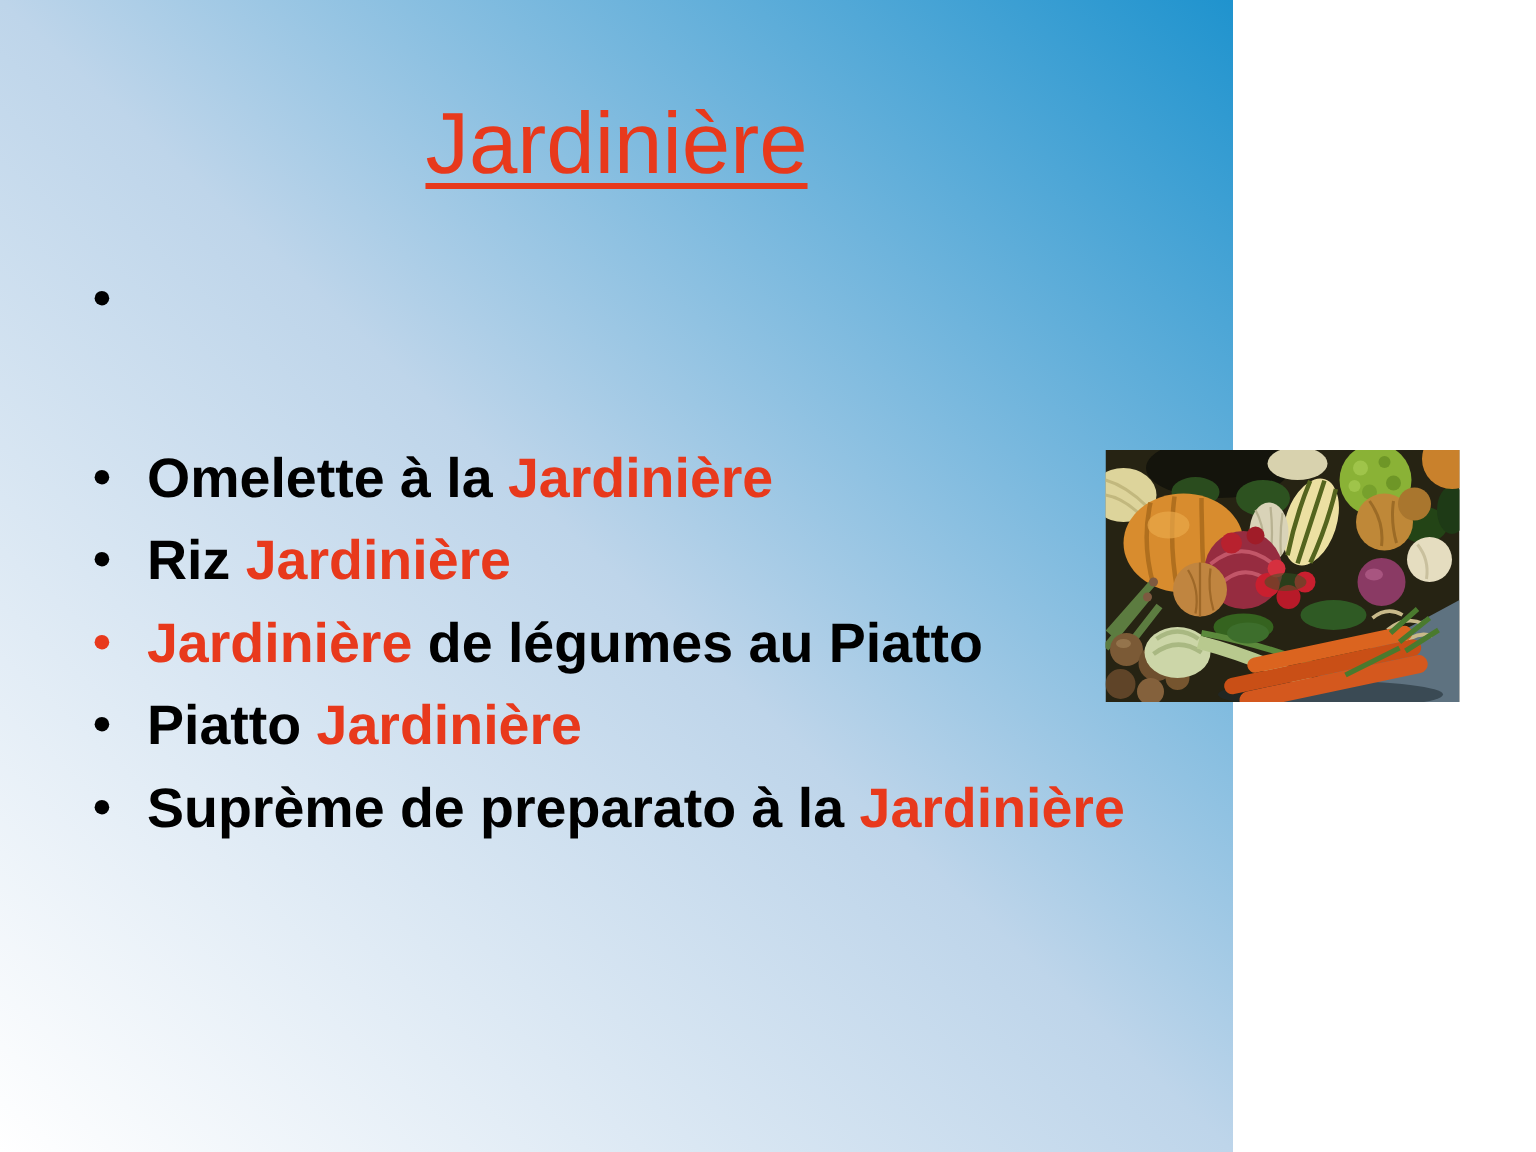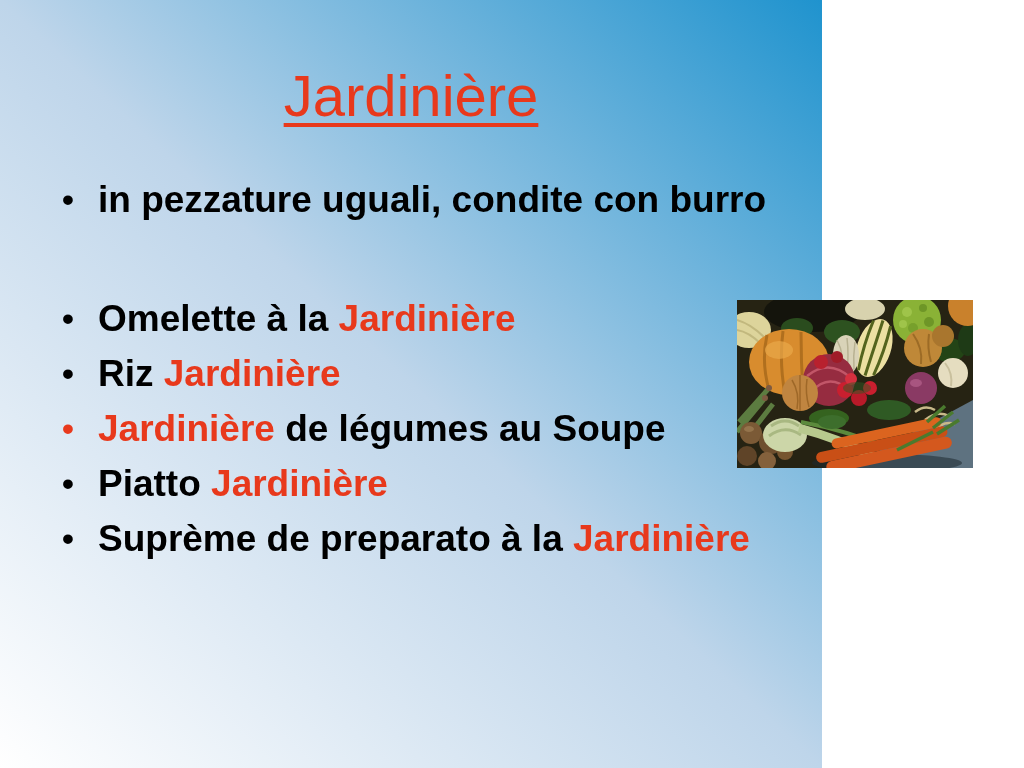--- a/index.html
+++ b/index.html
@@ -51,37 +51,36 @@
 
 <div class="slide">
 
   <div class="title">Jardinière</div>
 
   <div class="content">
 
     <div class="row para">
       <span class="dot">•</span>
       <span class="txt">
-          <span class="line">in pezzature uguali, condite con burro</span>
         </span>
     </div>
 
     <div class="row item first-after-gap">
       <span class="dot">•</span>
       <span class="txt"><span>Omelette à la </span><span class="accent-text">Jardinière</span></span>
     </div>
 
     <div class="row item">
       <span class="dot">•</span>
       <span class="txt"><span>Riz </span><span class="accent-text">Jardinière</span></span>
     </div>
 
     <div class="row item">
       <span class="dot accent">•</span>
-      <span class="txt"><span class="accent-text">Jardinière</span><span> de légumes au Soupe</span></span>
+      <span class="txt"><span class="accent-text">Jardinière</span><span> de légumes au Piatto</span></span>
     </div>
 
     <div class="row item">
       <span class="dot">•</span>
       <span class="txt"><span>Piatto </span><span class="accent-text">Jardinière</span></span>
     </div>
 
     <div class="row item">
       <span class="dot">•</span>
       <span class="txt"><span>Suprème de preparato à la </span><span class="accent-text">Jardinière</span></span>

